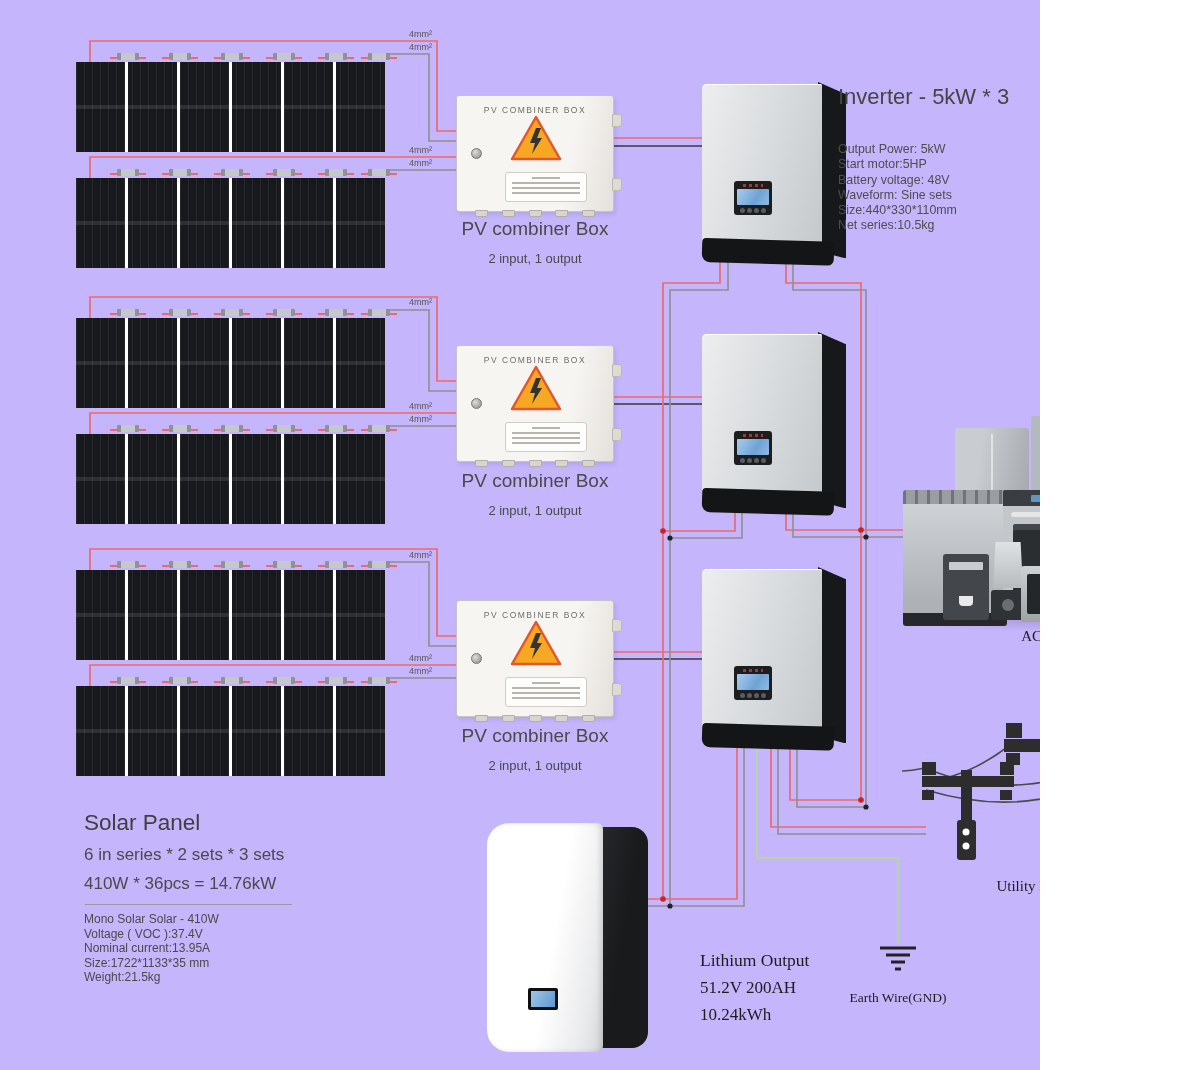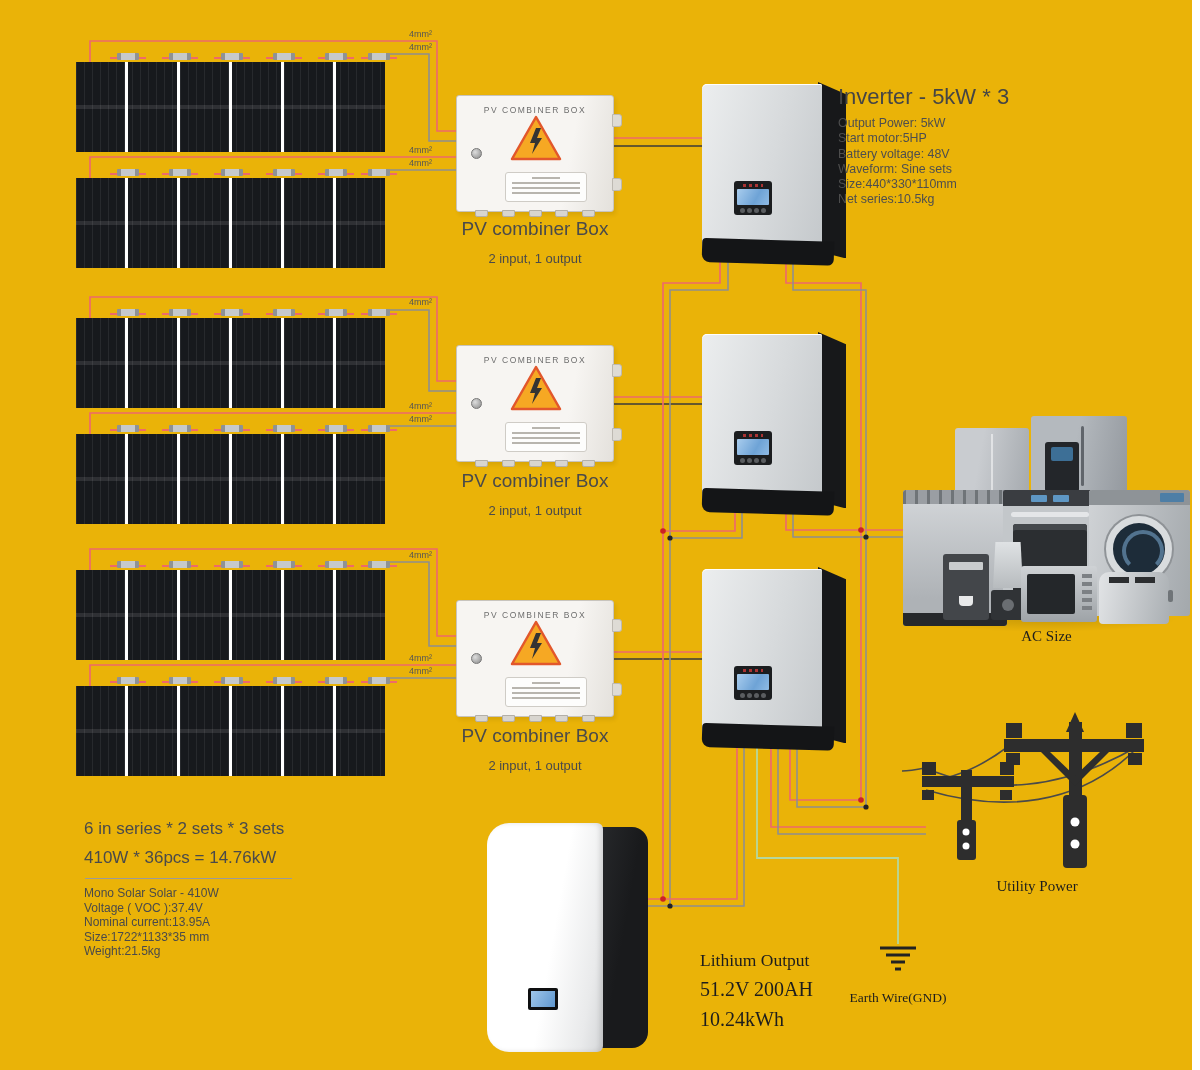--- a/index.html
+++ b/index.html
@@ -1,16 +1,16 @@
 <!DOCTYPE html>
 <html style="--wire-red: #ee6a6a; --wire-gray: #8f8f8f; --wire-black: #3a3a3a; --wire-green: #b5d79e; --warn-yellow: #f6a823; --warn-border: #e2572b; --panel-dark: #17191d;"><head>
 <meta charset="utf-8">
 <style>
   html,body{margin:0;padding:0;background:#fff;}
-  .stage{position:relative;width:1192px;height:1070px;background:#eab308;overflow:hidden;
+  .stage{position:relative;width:1040px;height:1070px;background:#c4b5fd;overflow:hidden;
          font-family:"Liberation Sans",sans-serif;}
   .stage *{box-sizing:border-box;}
   #wires{position:absolute;left:0;top:0;z-index:1;}
 
   
   .wr{stroke:var(--wire-red);stroke-width:1.7;fill:none;}
   .wg{stroke:var(--wire-gray);stroke-width:1.6;fill:none;}
   .wk{stroke:var(--wire-black);stroke-width:1.7;fill:none;}
   .we{stroke:var(--wire-green);stroke-width:1.8;fill:none;}
   .gnd{stroke:#222;stroke-width:3;fill:none;}
@@ -73,30 +73,30 @@
     border-radius:22px 6px 6px 22px;
     background:linear-gradient(100deg,#ffffff 55%,#e9eaeb 85%,#d5d7d9);
     box-shadow:inset -3px 0 5px rgba(0,0,0,.12);}
   .bat-screen{position:absolute;left:41px;top:165px;width:30px;height:22px;background:#0e0f10;
     border-radius:2px;padding:3px;}
   .bat-screen i{display:block;height:100%;background:linear-gradient(120deg,#9fc6ea,#5f97cf);}
 
   
   .inv-specs{position:absolute;left:838px;top:84px;color:#4e4e4e;z-index:2;}
   .inv-specs h2{margin:0;font-size:22px;font-weight:normal;color:#454545;}
-  .inv-specs .lines{margin-top:6px;font-size:12.4px;line-height:15.3px;}
+  .inv-specs .lines{margin-top:32px;font-size:12.4px;line-height:15.3px;}
   .solar-specs{position:absolute;left:84px;top:810px;color:#4a4a4a;z-index:2;}
   .solar-specs h2{margin:0;font-size:22.5px;font-weight:normal;color:#3f3f3f;}
   .solar-specs .sub{font-size:17px;margin-top:9px;}
   .solar-specs hr{border:none;border-top:1.5px solid #9a9a9a;width:207px;margin:10px 0 7px 1px;}
   .solar-specs .lines{font-size:12px;line-height:14.6px;}
   .serif-label{position:absolute;font-family:"Liberation Serif",serif;color:#1d1d1d;z-index:2;}
   .bat-label{left:700px;top:950px;}
   .bat-label .t{font-size:17.5px;}
-  .bat-label .l{font-size:20px;margin-top:7px;}
+  .bat-label .l{font-size:17px;margin-top:7px;}
   .cap-ac{left:903px;top:628px;width:287px;text-align:center;font-size:15px;}
   .cap-util{left:937px;top:878px;width:200px;text-align:center;font-size:15px;}
   .cap-earth{left:818px;top:990px;width:160px;text-align:center;font-size:13.5px;}
   .wlabel{position:absolute;left:398px;width:34px;text-align:right;font-size:9px;color:#555;z-index:2;}
 
   
   .appliances{position:absolute;left:903px;top:406px;width:287px;height:222px;z-index:2;}
   .appliances .shadow{position:absolute;left:6px;bottom:-4px;width:270px;height:26px;border-radius:50%;
     background:radial-gradient(ellipse at center,rgba(0,0,0,.14),transparent 70%);}
   .ap{position:absolute;border-radius:3px;}
@@ -538,20 +538,21 @@
       <div class="win"></div>
         <div class="btns"></div>
     </div>
     <div class="ap toaster"></div>
   </div>
   <div class="serif-label cap-ac">AC Size</div>
   <div class="serif-label cap-util">Utility Power</div>
   <div class="serif-label cap-earth">Earth Wire(GND)</div>
 
   <div class="solar-specs">
+    <h2>Solar Panel</h2>
     <div class="sub">6 in series * 2 sets * 3 sets</div>
     <div class="sub">410W * 36pcs = 14.76kW</div>
     <hr>
     <div class="lines">
       <div>Mono Solar Solar - 410W</div>
       <div>Voltage ( VOC ):37.4V</div>
       <div>Nominal current:13.95A</div>
       <div>Size:1722*1133*35 mm</div>
       <div>Weight:21.5kg</div>
     </div>

